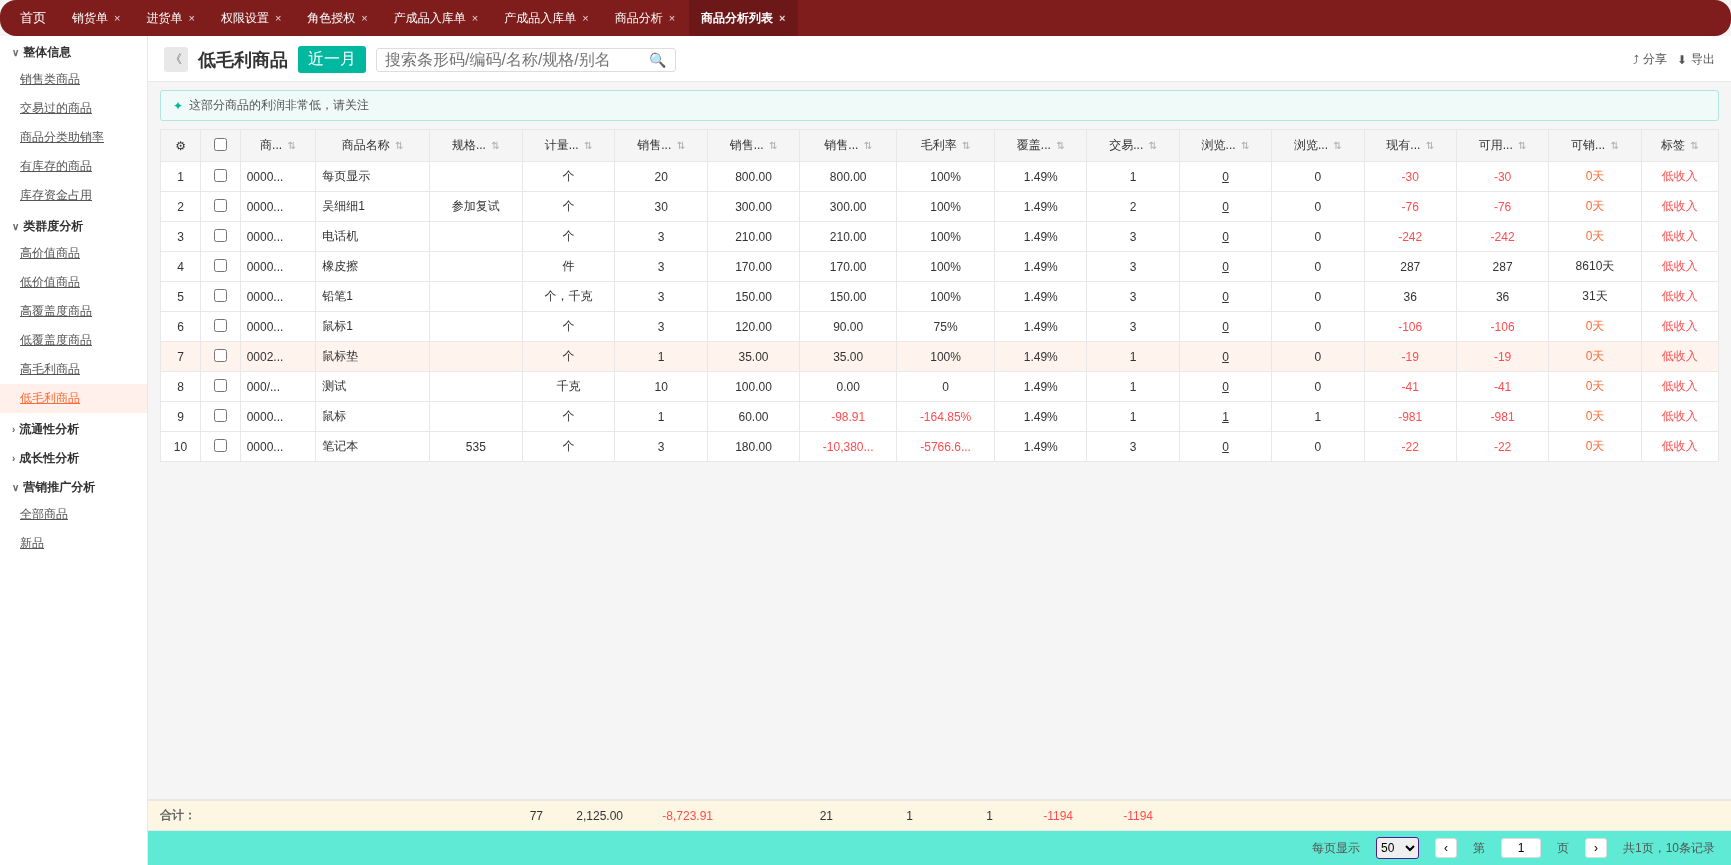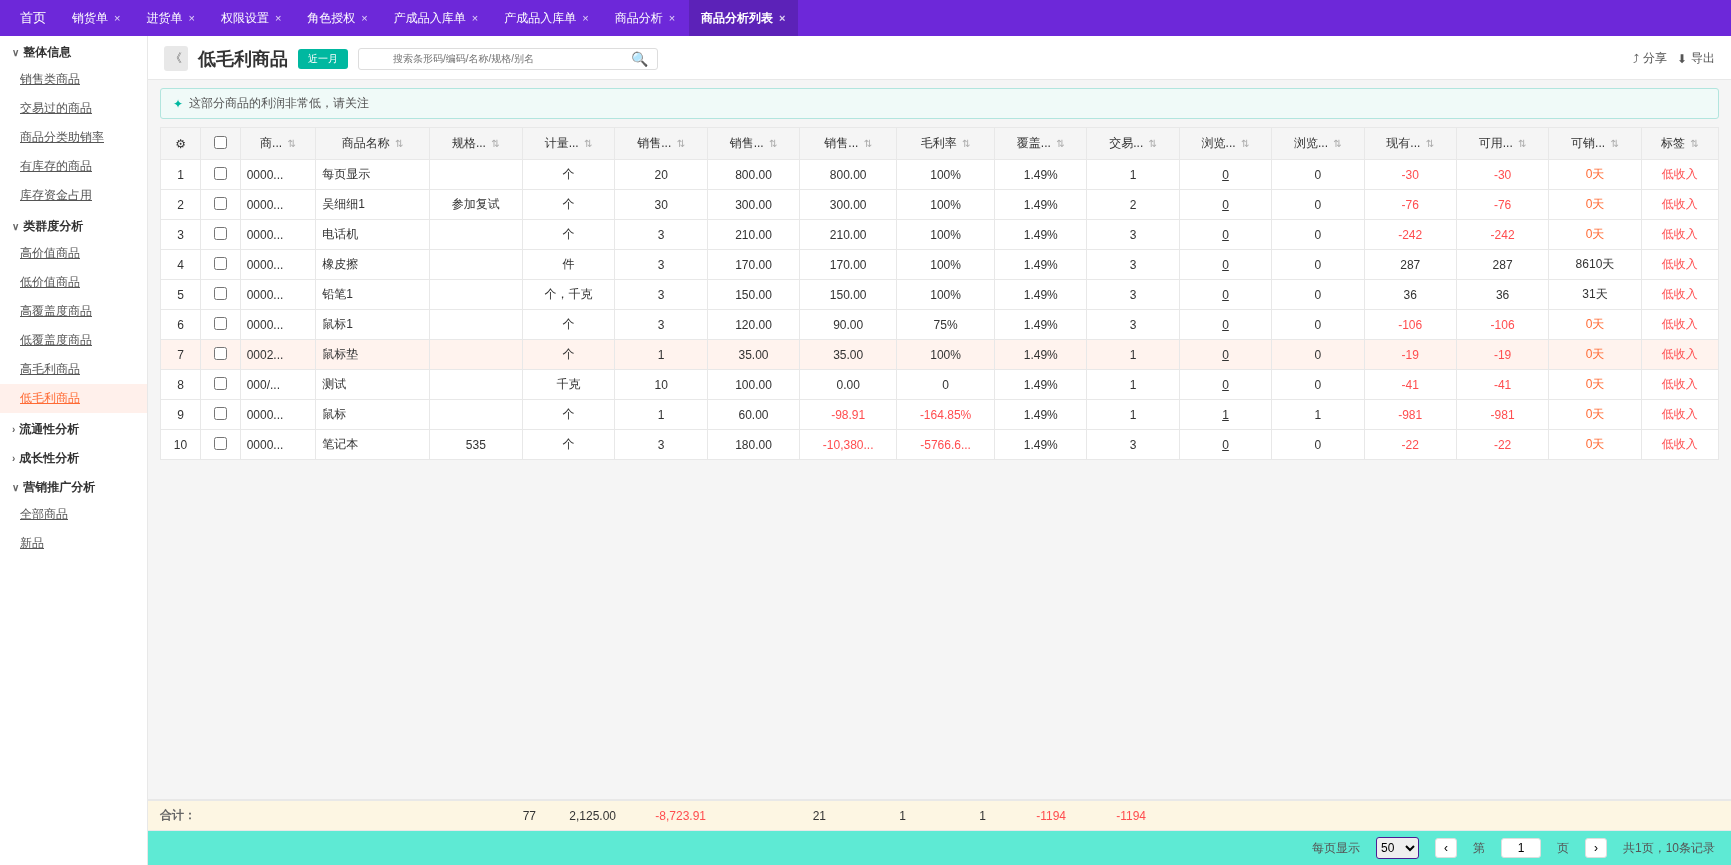--- a/index.html
+++ b/index.html
@@ -1,25 +1,26 @@
 <!DOCTYPE html>
 <html><head>
   <meta charset="utf-8">
   <style>
     * { box-sizing: border-box; margin: 0; padding: 0; font-family: 'Microsoft YaHei', Arial, sans-serif; font-size: 12px; }
     body { background: #f5f5f5; overflow-x: hidden; }
 
     
     .top-nav {
-      background: #6d28d9;
+      background: #7f1d1d;
       display: flex;
       align-items: center;
       height: 36px;
       padding: 0 8px;
       gap: 2px;
+      border-radius: 16px;
     }
     .nav-item {
       color: #fff;
       padding: 0 12px;
       height: 36px;
       display: flex;
       align-items: center;
       cursor: pointer;
       white-space: nowrap;
       font-size: 13px;
@@ -83,38 +84,37 @@
       font-weight: bold;
       color: #333;
     }
     .date-filter-btn {
       background: #00b8a0;
       color: #fff;
       border: none;
       border-radius: 3px;
       padding: 3px 10px;
       cursor: pointer;
-      font-size: 10px;
+      font-size: 16px;
     }
     .search-box {
       display: flex;
       align-items: center;
       border: 1px solid #ddd;
       border-radius: 3px;
       padding: 2px 8px;
       flex: 1;
       max-width: 300px;
     }
     .search-box input {
       border: none;
       outline: none;
-      font-size: 10px;
+      font-size: 16px;
       color: #ec4899;
       width: 100%;
-      margin-left: 26px;
     }
     .search-icon { color: #aaa; font-size: 14px; }
     .header-actions {
       margin-left: auto;
       display: flex;
       gap: 10px;
     }
     .action-btn {
       display: flex;
       align-items: center;
@@ -188,21 +188,21 @@
     
     .underline { text-decoration: underline; cursor: pointer; }
 
     
     .table-footer {
       background: #fdf6e3;
       border-top: 2px solid #e8e8e8;
       padding: 6px 12px;
       display: flex;
       align-items: center;
-      gap: 6px;
+      gap: 13px;
     }
     .footer-label { color: #666; font-weight: bold; }
     .footer-values {
       display: flex;
       gap: 0;
       flex: 1;
     }
     .footer-cell {
       text-align: right;
       color: #333;

